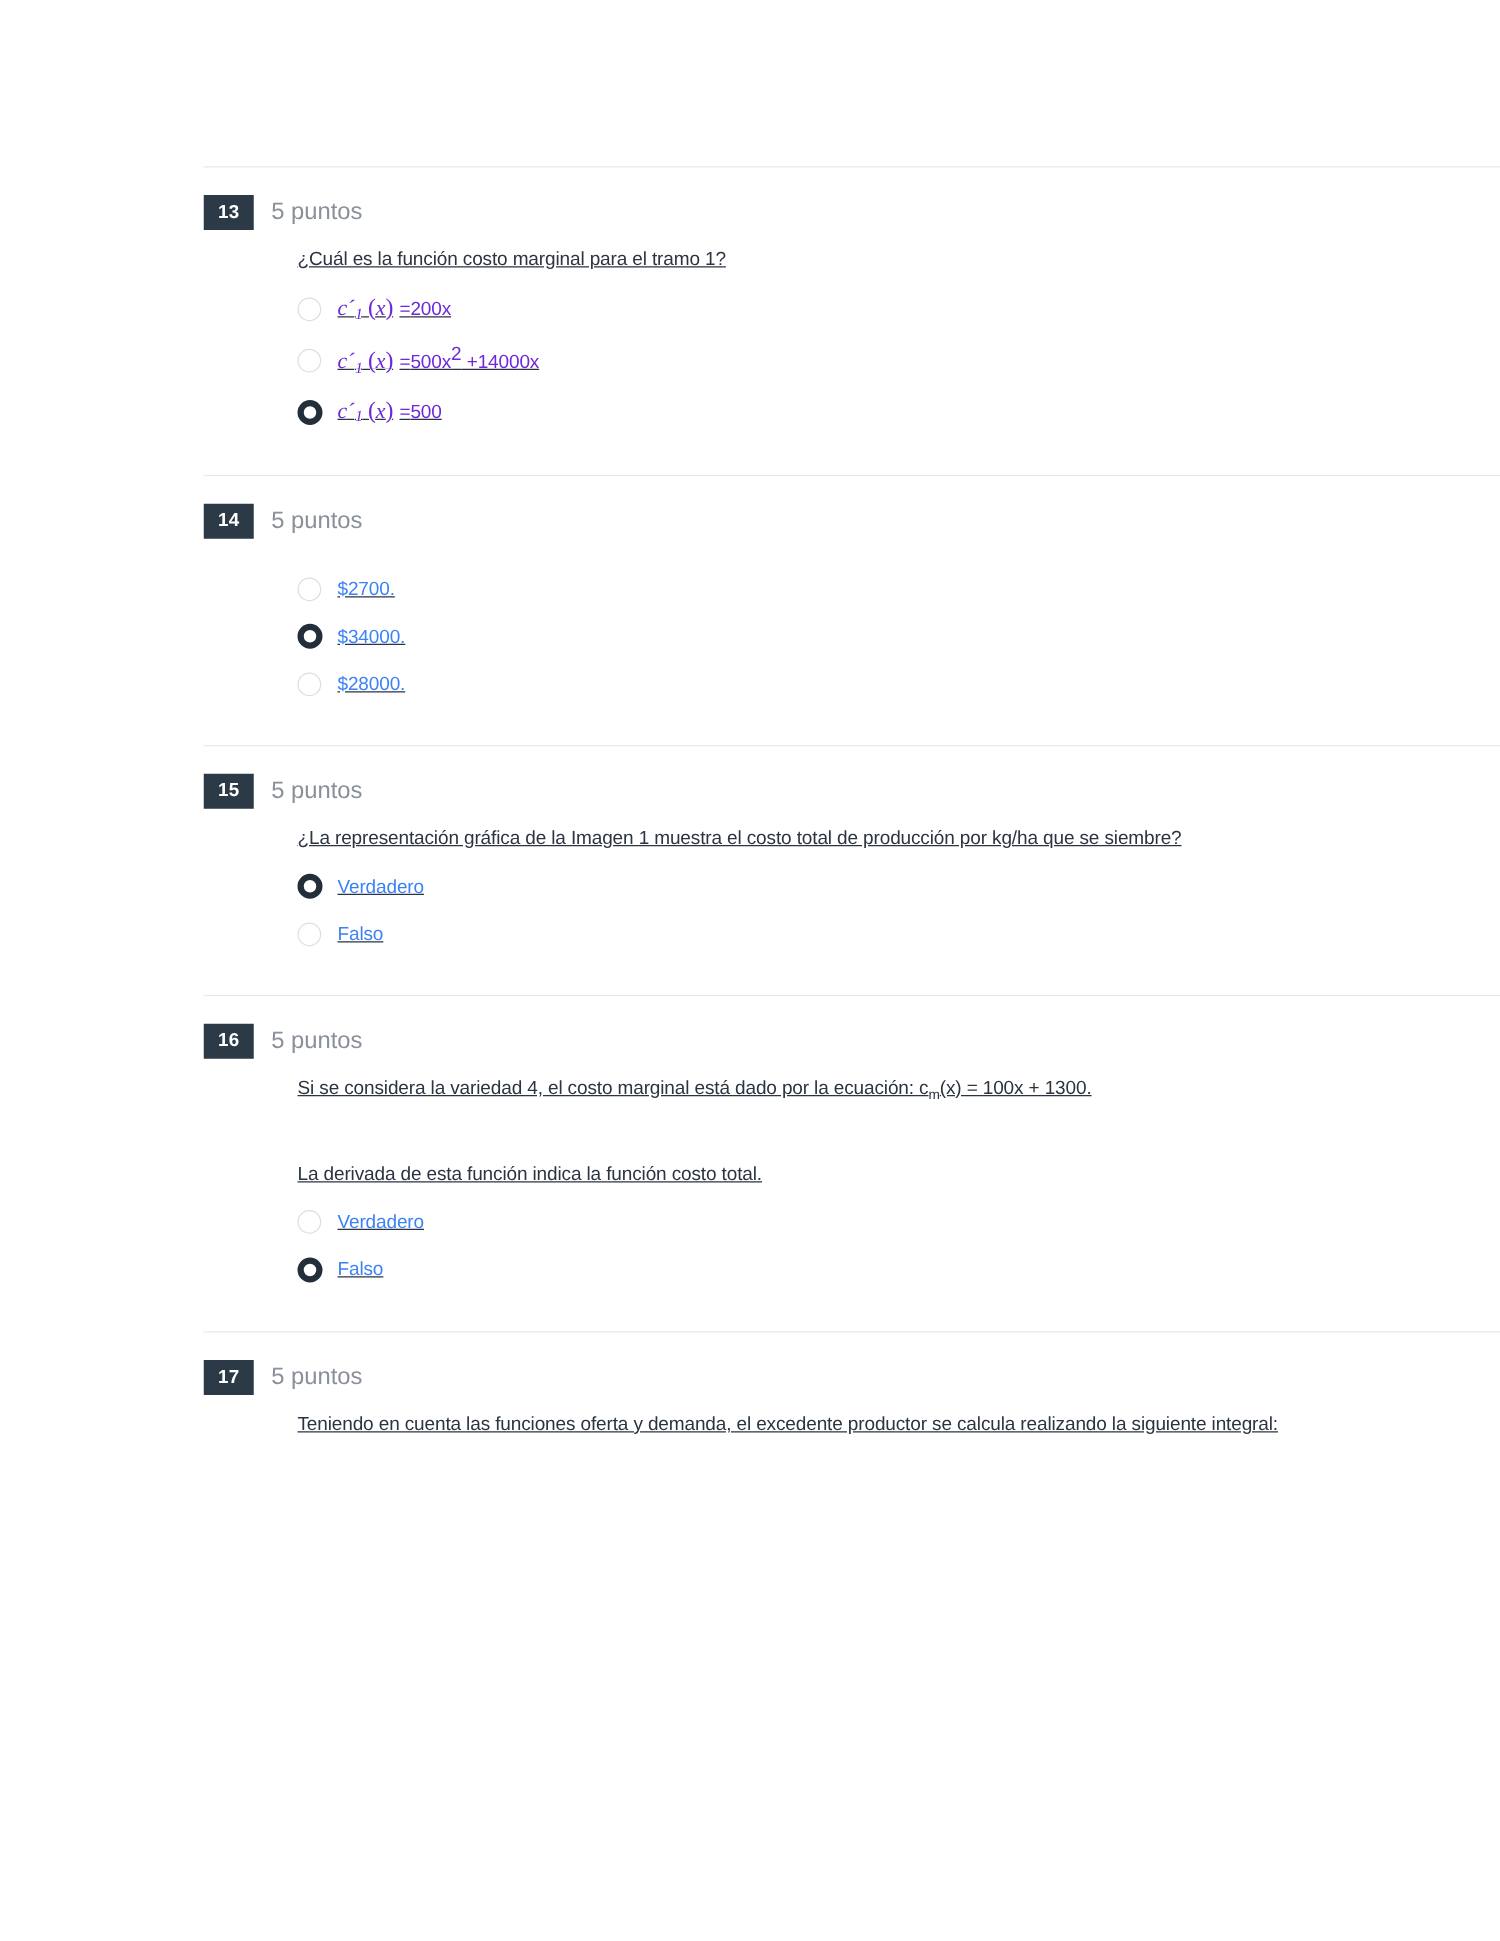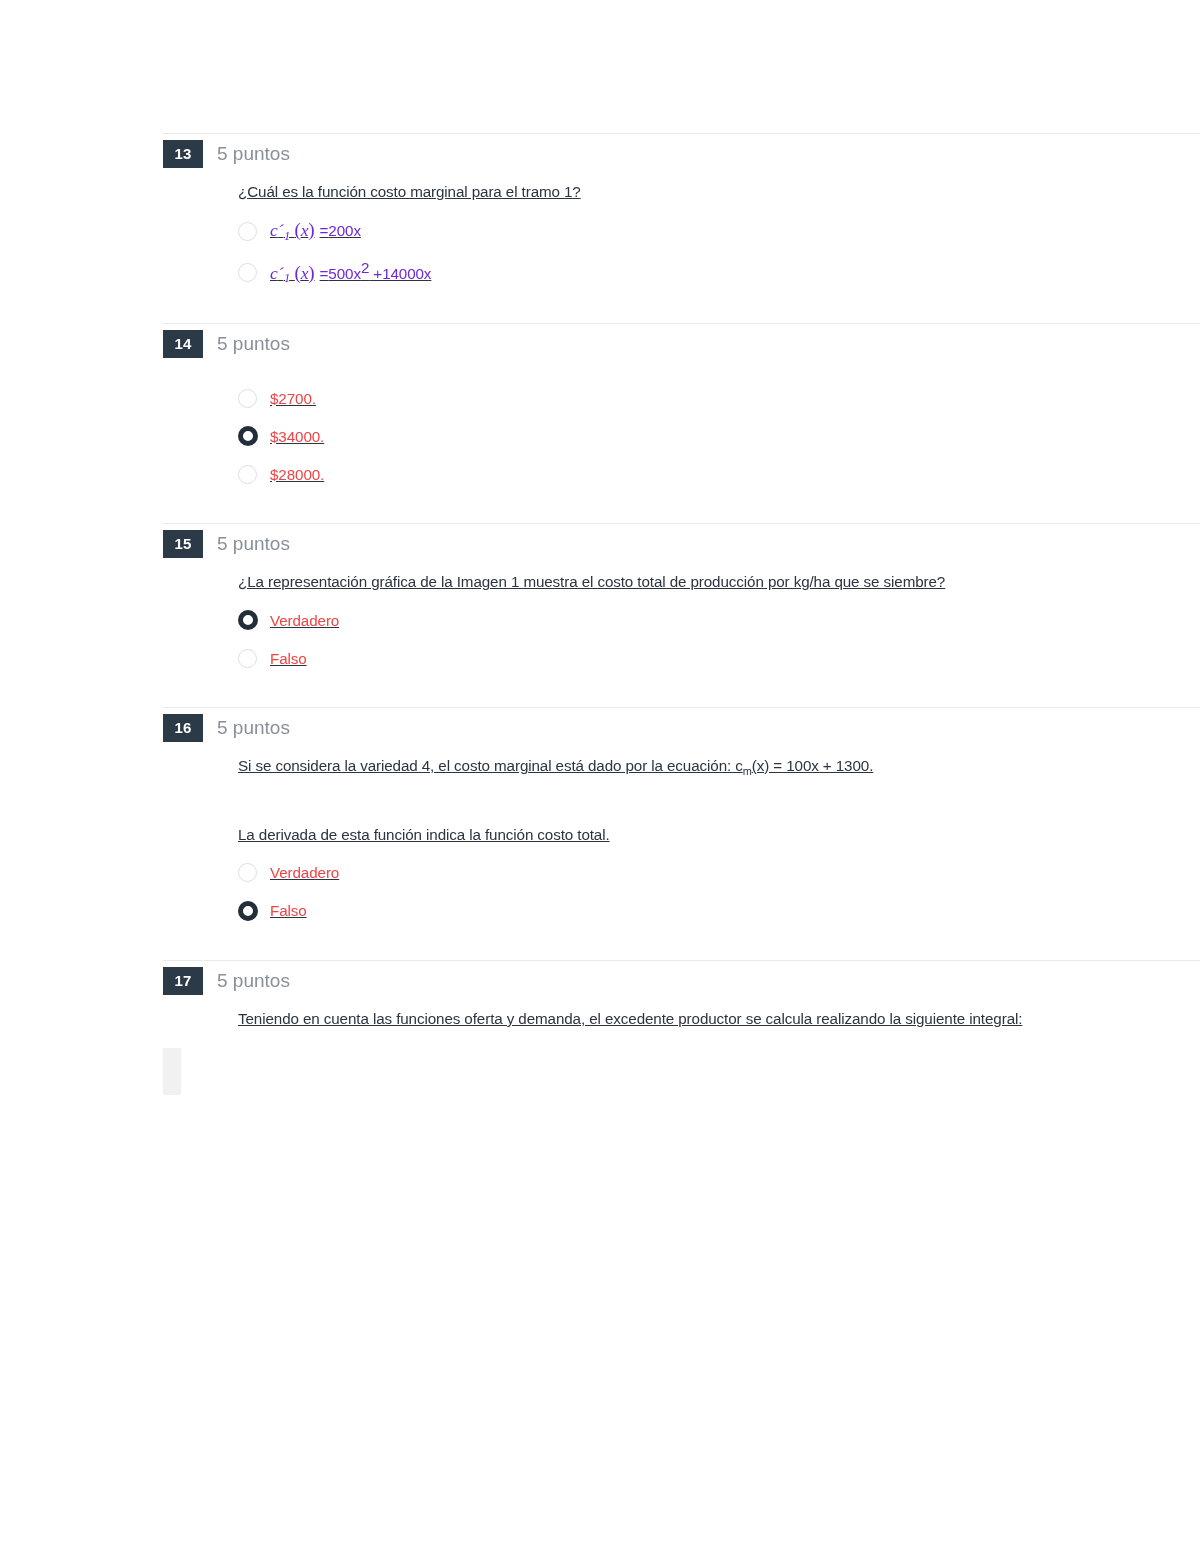--- a/index.html
+++ b/index.html
@@ -42,21 +42,21 @@
     height: 957px;
     background: #f1f1f2;
     pointer-events: none;
   }
 
   
   .question {
     position: relative;
     background: #ffffff;
     border-top: 1px solid #e9e9ea;
-    padding: 0 0 0 0;
+    padding: 16px 0 0 0;
     margin: 0;
   }
 
   .q-inner {
     margin-left: 18px;
     background: #ffffff;
     padding-bottom: 30px;
   }
 
   .q-head {
@@ -135,21 +135,21 @@
 
   .radio.selected {
     border: 5.5px solid #232e3a;
     width: 20px;
     height: 20px;
     margin-right: 12px;
   }
 
   .opt-label {
     font-size: 15.2px;
-    color: #ef4444;
+    color: #3b82f6;
     letter-spacing: -0.1px;
   }
 
   
   .math {
     font-size: 16px;
     color: #6d28d9;
   }
   .math .var {
     font-family: "Liberation Serif", serif;
@@ -204,20 +204,24 @@
             <div class="option tall">
               <span class="radio"></span>
               <span class="opt-label math"><span class="var">c</span><span class="prime">´</span><span class="sub">1</span>&nbsp;<span class="paren">(<span class="var">x</span>)</span><span class="eq">=</span><span class="rhs">200x</span></span>
             </div>
 
             <div class="option tall">
               <span class="radio"></span>
               <span class="opt-label math"><span class="var">c</span><span class="prime">´</span><span class="sub">1</span>&nbsp;<span class="paren">(<span class="var">x</span>)</span><span class="eq">=</span><span class="rhs">500x</span><sup class="rhs">2</sup><span class="rhs"> +14000x</span></span>
             </div>
 
+            <div class="option tall">
+              <span class="radio selected"></span>
+              <span class="opt-label math"><span class="var">c</span><span class="prime">´</span><span class="sub">1</span>&nbsp;<span class="paren">(<span class="var">x</span>)</span><span class="eq">=</span><span class="rhs">500</span></span>
+            </div>
 
           </div>
         </div>
       </div>
     </div>
 
     <div class="question">
       <div class="q-inner">
         <div class="q-head">
           <div class="q-num">14</div>

